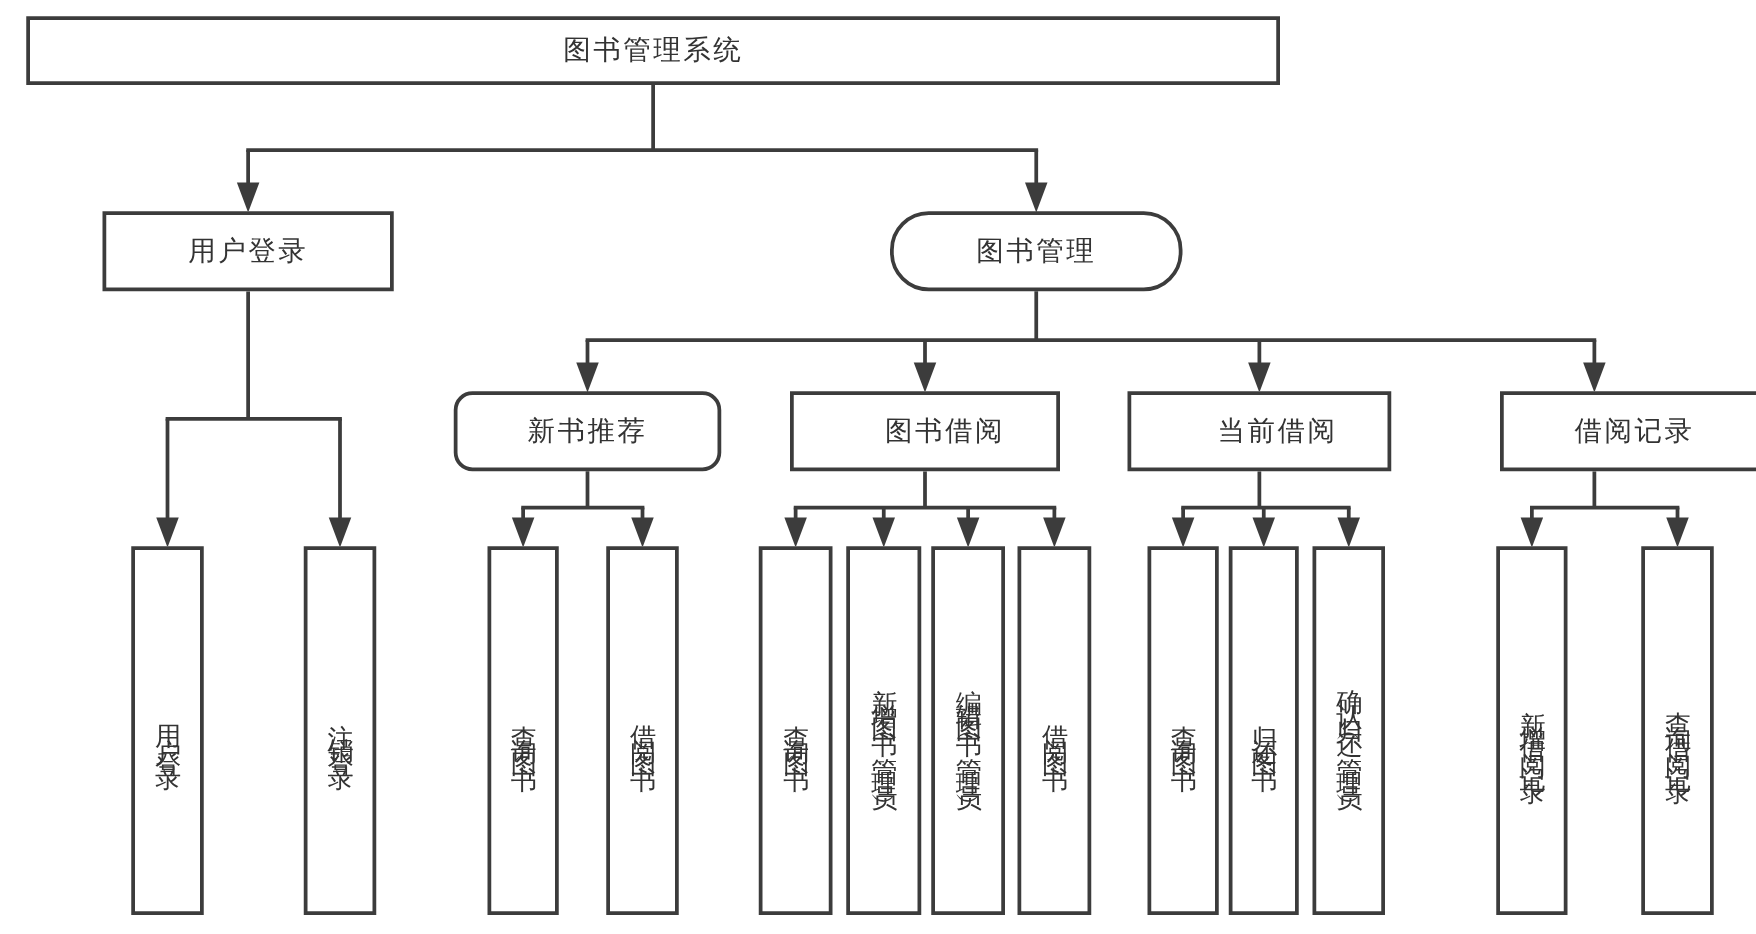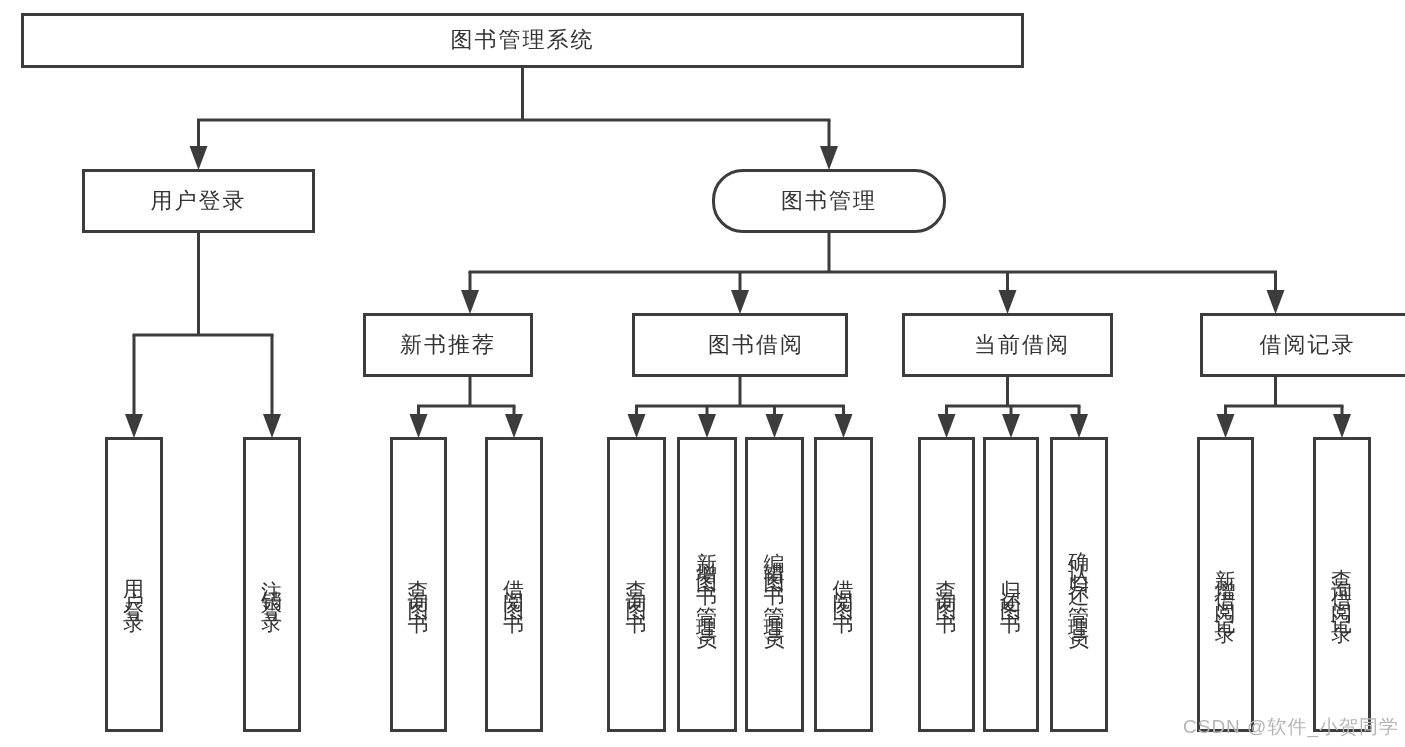--- a/index.html
+++ b/index.html
@@ -111,21 +111,21 @@
   <div id="nodes">
       <div class="node" style="left: 21px; top: 13px; width: 1003px; height: 55px;">
         <span class="node-label">图书管理系统</span>
       </div>
       <div class="node" style="left: 82px; top: 169px; width: 233px; height: 64px;">
         <span class="node-label">用户登录</span>
       </div>
       <div class="node" style="left: 712px; top: 169px; width: 234px; height: 64px; border-radius: 31px;">
         <span class="node-label">图书管理</span>
       </div>
-      <div class="node" style="left: 363px; top: 313px; width: 170px; height: 64px;">
+      <div class="node" style="left: 363px; top: 313px; width: 214px; height: 64px; border-radius: 15px;">
         <span class="node-label">新书推荐</span>
       </div>
       <div class="node" style="left: 632px; top: 313px; width: 216px; height: 64px; padding-left: 32px;">
         <span class="node-label">图书借阅</span>
       </div>
       <div class="node" style="left: 902px; top: 313px; width: 211px; height: 64px; padding-left: 29px;">
         <span class="node-label">当前借阅</span>
       </div>
       <div class="node" style="left: 1168px; top: 313px; width: 215px; height: 64px; margin-left: 32px;">
         <span class="node-label">借阅记录</span>
@@ -163,14 +163,13 @@
       <div class="node vertical" style="left: 1050px; top: 437px; width: 58px; height: 295px;">
         <span class="node-label">确认归还（管理员）</span>
       </div>
       <div class="node vertical" style="left: 1197px; top: 437px; width: 57px; height: 295px;">
         <span class="node-label">新增借阅记录</span>
       </div>
       <div class="node vertical" style="left: 1313px; top: 437px; width: 58px; height: 295px;">
         <span class="node-label">查询借阅记录</span>
       </div>
     </div>
-  <div class="watermark">CSDN @软件_小贺同学</div>
 </div>
 
 </body></html>

